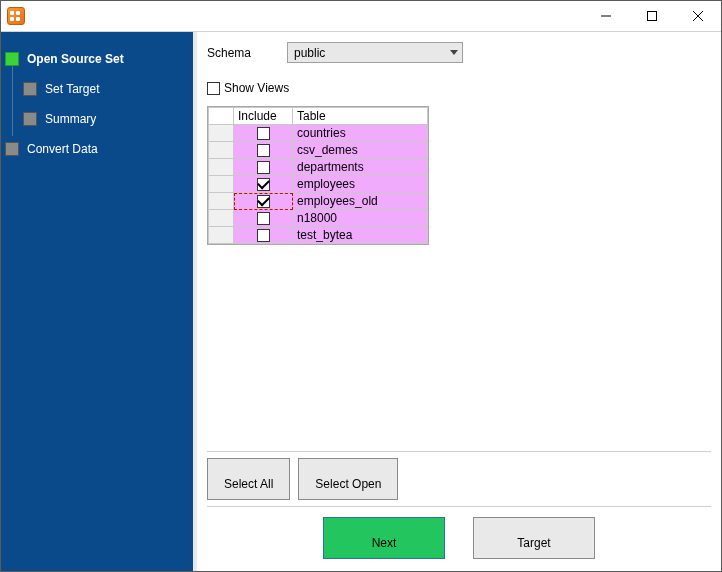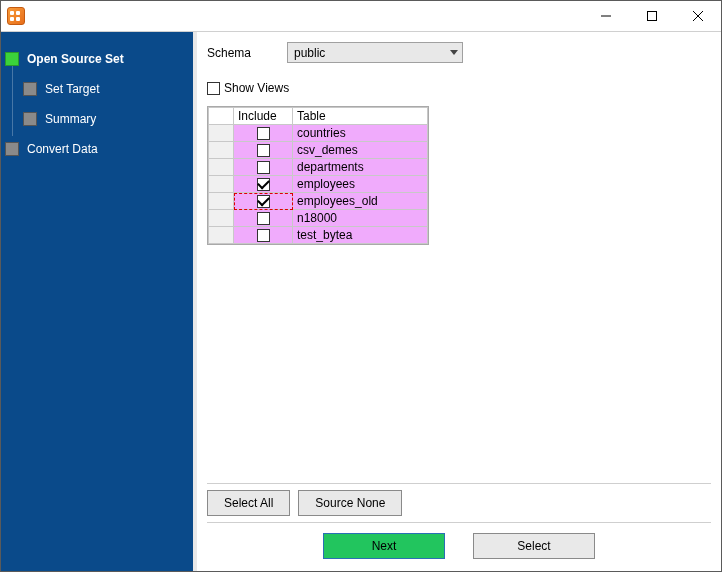--- a/index.html
+++ b/index.html
@@ -33,21 +33,21 @@
   .grid-wrap{border:1px solid #a9a9a9;background:#f0abfc;flex:0 0 auto}
   .grid{border-collapse:collapse;width:220px}
   .grid th,.grid td{border:1px solid #c8c8c8;height:16px;padding:0 4px;text-align:left;font-weight:normal;font-size:12px;line-height:16px}
   .grid th{background:#fff}
   .col-row{width:16px;background:#f0f0f0;padding:0}
   .col-inc{width:50px;text-align:center}
   .col-inc .chk{margin:0 auto}
   .grid tr.focus td.col-inc{outline:1px dashed #d00;outline-offset:-1px}
   .spacer{flex:1}
   .sel-row{display:flex;gap:8px;padding:6px 0;border-top:1px solid #cfcfcf}
-  .btn{height:24px;border:1px solid #8a8a8a;background:#e9e9e9;padding:0 16px;display:flex;align-items:center;justify-content:center;font-size:12px}
+  .btn{height:24px;border:1px solid #8a8a8a;background:#e9e9e9;padding:8px 16px;display:flex;align-items:flex-end;justify-content:center;font-size:12px}
   .btn.primary{border:1px solid #2a6fb5;background:#22c55e}
   .bottom-row{display:flex;gap:28px;justify-content:center;padding-top:10px;border-top:1px solid #cfcfcf}
   .btn.fixed{width:88px}
 </style>
 </head>
 <body>
 
 <div class="window">
 
   <div class="titlebar">
@@ -177,28 +177,28 @@
         </table>
       </div>
 
       <div class="spacer"></div>
 
       <div class="sel-row">
         <div class="btn">
             <span>Select All</span>
           </div>
         <div class="btn">
-            <span>Source None</span>
+            <span>Select Open</span>
           </div>
       </div>
 
       <div class="bottom-row">
         <div class="btn primary fixed">
             <span>Next</span>
           </div>
         <div class="btn fixed">
-            <span>Select</span>
+            <span>Target</span>
           </div>
       </div>
 
     </div>
   </div>
 </div>
 
 </body></html>

